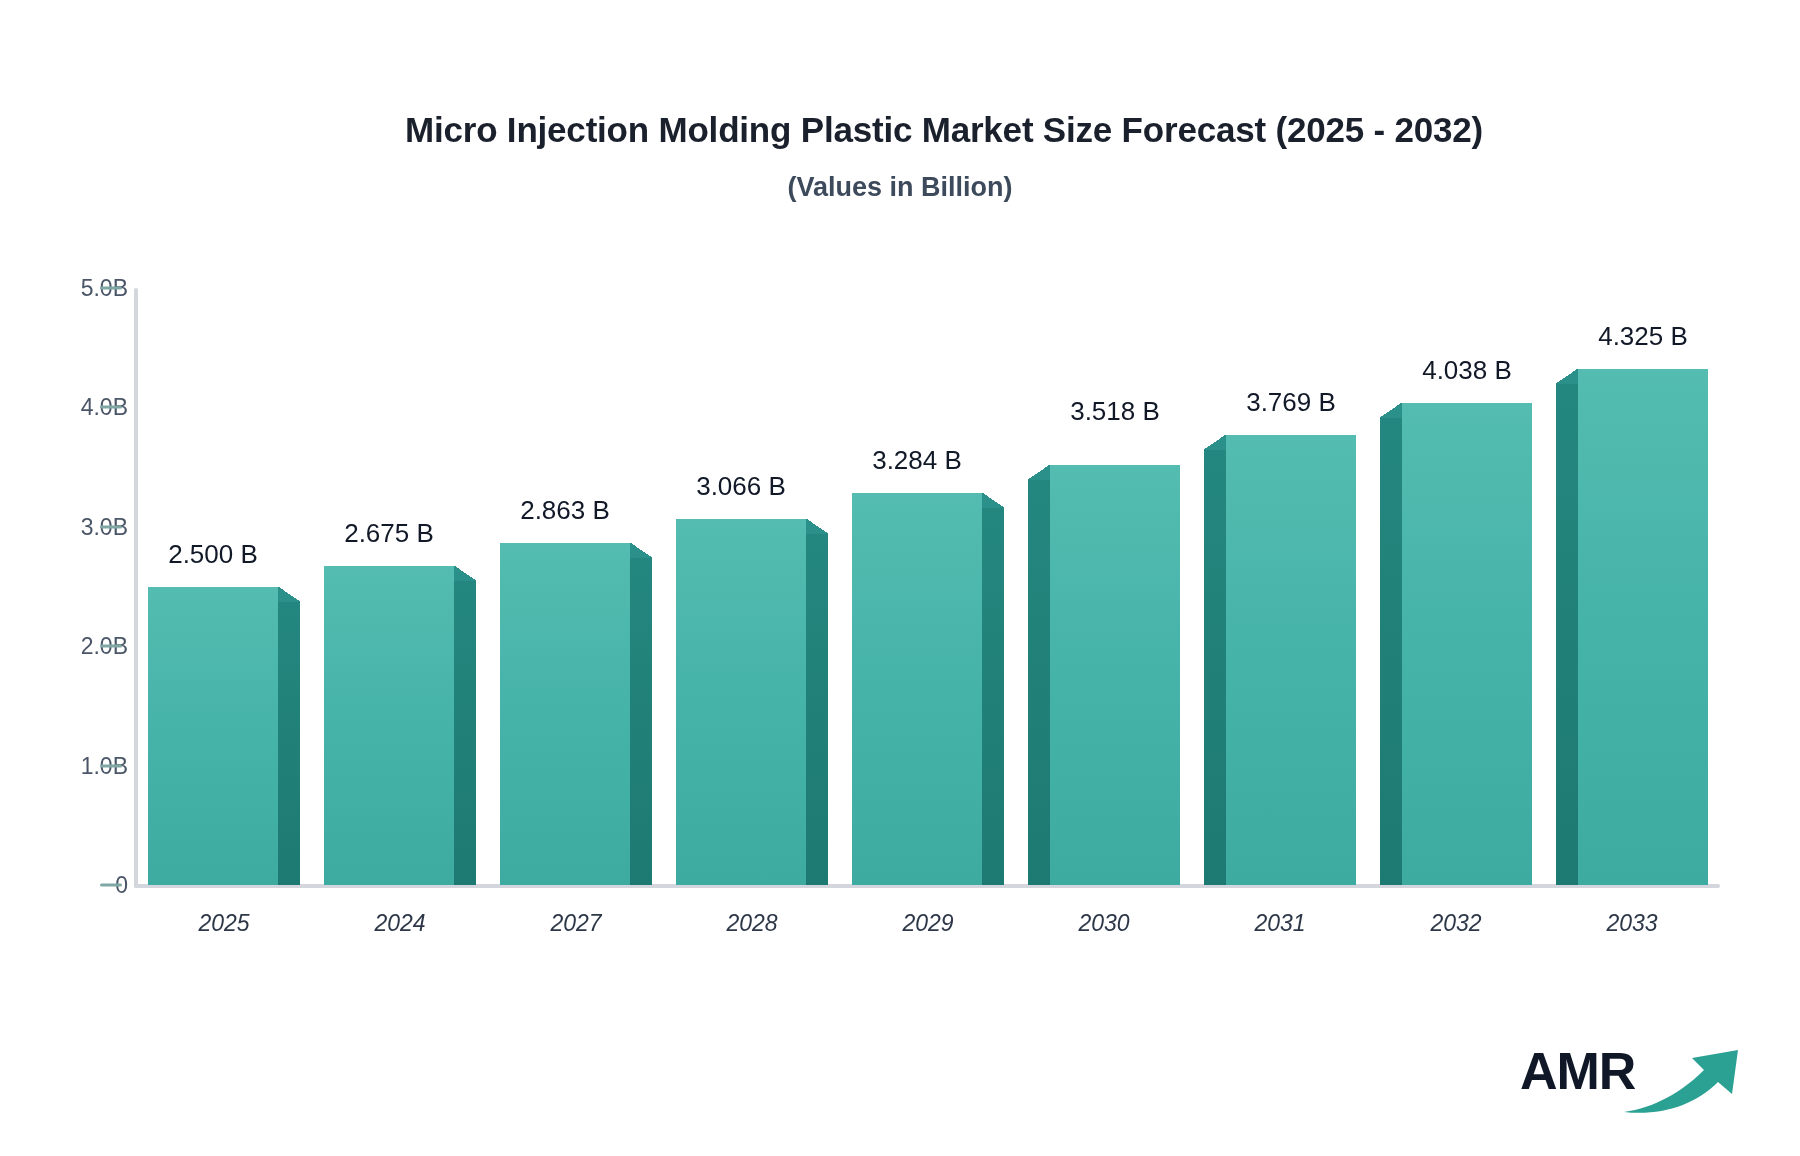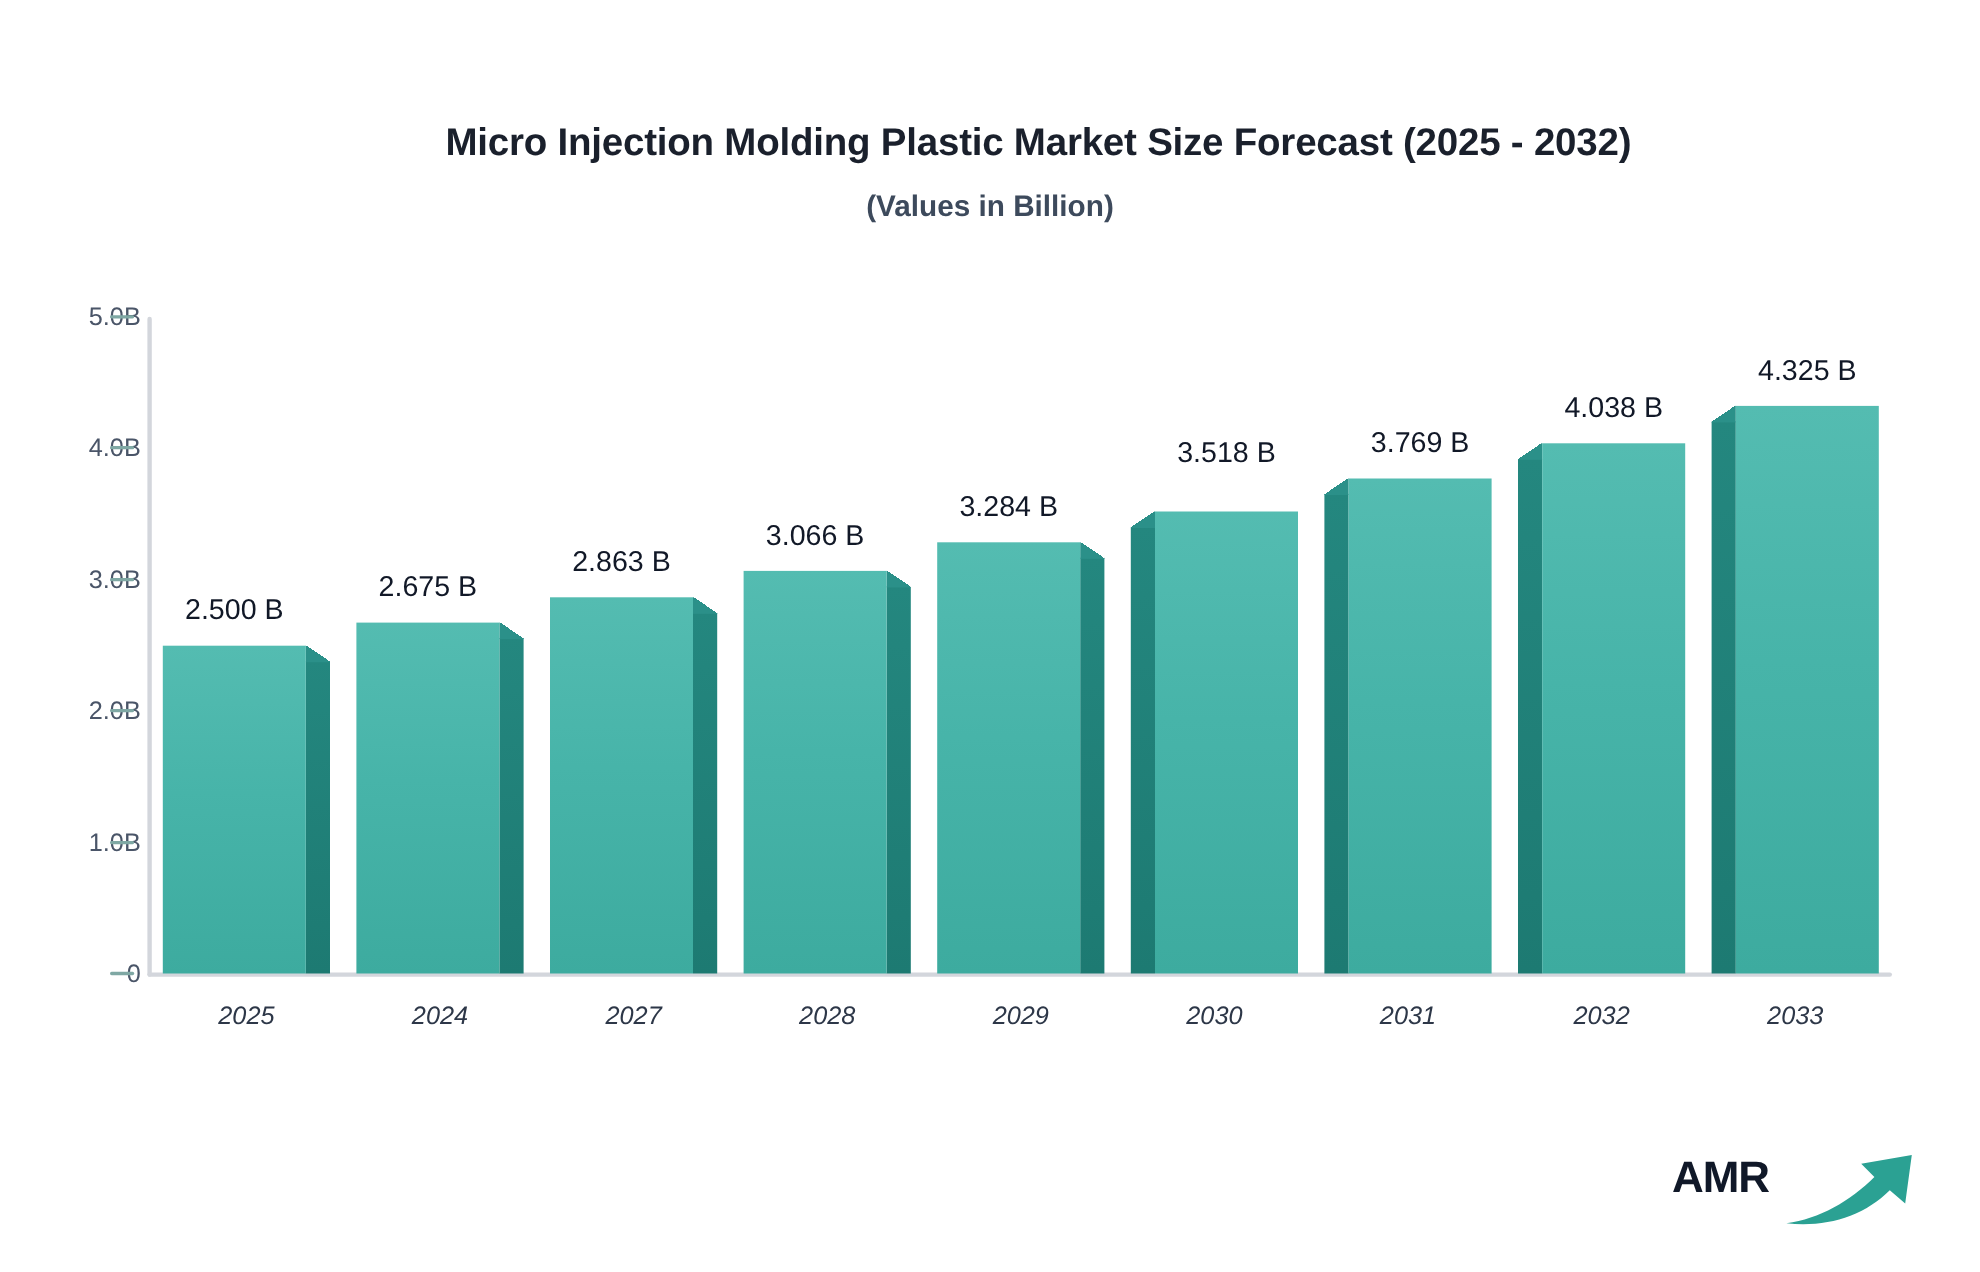--- a/index.html
+++ b/index.html
@@ -61,21 +61,21 @@
   }
   .bar-label{
     position:absolute;width:260px;text-align:center;
     font-size:26px;color:#111827;transform:translateX(-50%);
     white-space:nowrap;
   }
 
   
   .amr-logo{position:absolute;left:1520px;top:1040px;width:230px;height:80px;}
   .amr-text{
-    position:absolute;left:0;top:0;font-size:40px;font-weight:bold;
+    position:absolute;left:0;top:0;font-size:52px;font-weight:bold;
     color:#101828;letter-spacing:-1px;line-height:62px;
   }
   .amr-arrow{position:absolute;left:100px;top:-4px;width:140px;height:82px;}
 </style>
 </head>
 <body>
 
 <div id="stage">
 
   <div class="chart-title">Micro Injection Molding Plastic Market Size Forecast (2025 - 2032)</div>

